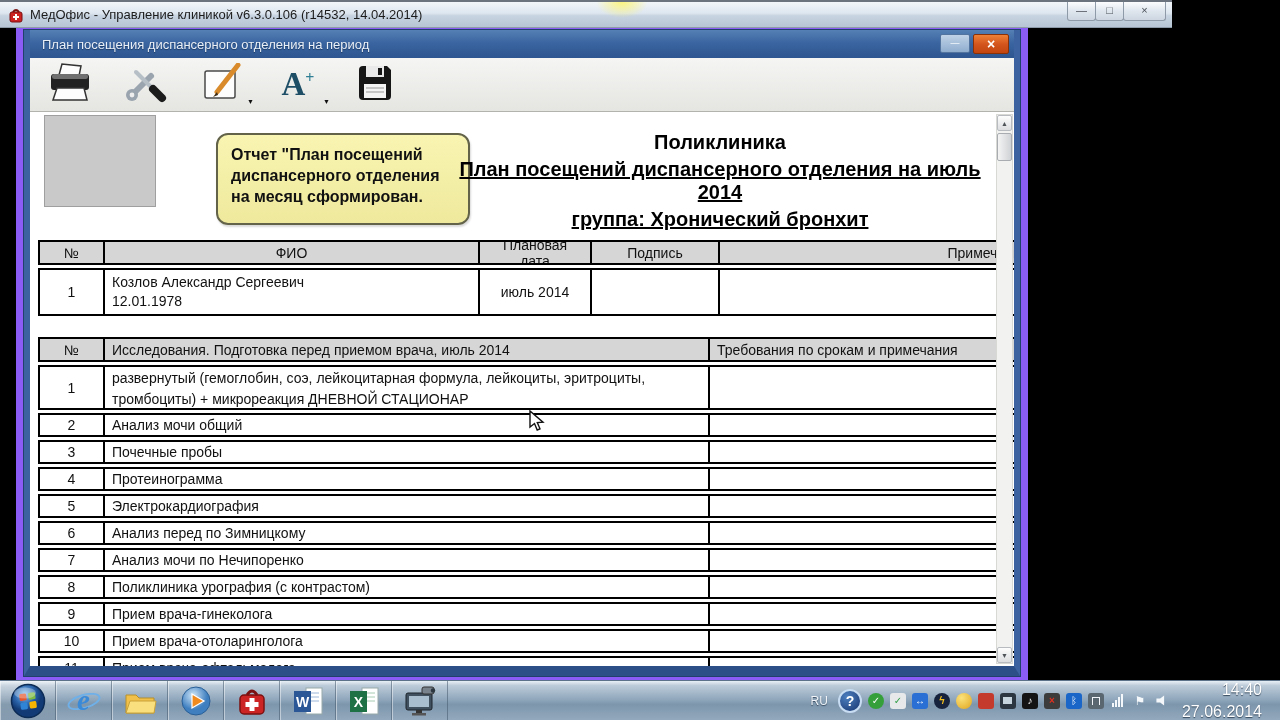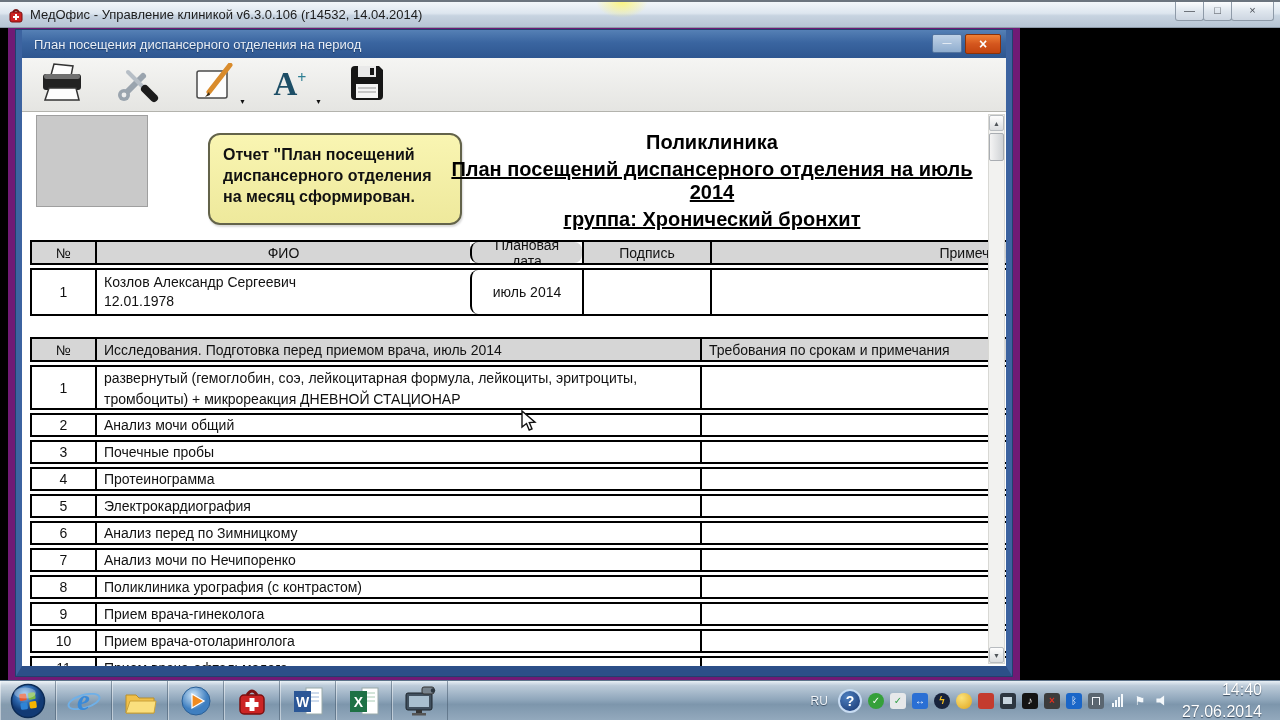--- a/index.html
+++ b/index.html
@@ -1,37 +1,37 @@
 <!DOCTYPE html>
 <html><head>
 <meta charset="utf-8">
 <style>
   * { margin:0; padding:0; box-sizing:border-box; }
   html,body { width:1280px; height:720px; overflow:hidden; background:#000;
               font-family:"Liberation Sans", sans-serif; }
   .screen { position:absolute; left:0; top:0; width:1280px; height:720px; }
 
   
-  .titlebar { position:absolute; left:0; top:0; width:1280px; height:28px;
+  .titlebar { position:absolute; left:0; top:0; width:1172px; height:28px;
     background:linear-gradient(180deg,#f2f6fa 0%,#dde6ef 45%,#c7d3e0 55%,#b7c5d4 100%);
     border-top:2px solid #6b747e; border-bottom:1px solid #8d9aa8;
     display:flex; align-items:center; }
   .app-ico { width:16px; height:16px; margin:0 6px 0 8px; position:relative; }
   .titlebar-text { font-size:13px; color:#1c1c1c; }
   .glow { position:absolute; left:586px; top:0; width:72px; height:26px;
     background:radial-gradient(ellipse 36px 22px at 50% 0%, rgba(252,244,120,.95), rgba(252,244,120,0) 72%); }
   .winbtns { position:absolute; right:6px; top:0; display:flex; }
   .winbtn { width:29px; height:19px; border:1px solid #8e9aa8; border-top:none;
     background:linear-gradient(180deg,#fcfdfe,#dfe6ee 50%,#cdd6e1);
     color:#4a4f57; font-size:11px; line-height:17px; text-align:center;
     border-radius:0 0 3px 3px; margin-left:-1px; }
   .winbtn.close { width:43px; }
 
   
-  .win-body { position:absolute; left:8px; top:28px; width:1012px; height:652px; background:#701a75; }
+  .win-body { position:absolute; left:16px; top:28px; width:1012px; height:652px; background:#8b5cf6; }
   .mdi { position:absolute; left:8px; right:8px; top:2px; bottom:4px;
     border-left:6px solid #3c63a0; border-right:6px solid #3c63a0; border-bottom:10px solid #2c4f88;
     box-shadow:0 0 0 1px #22406c; background:#fff; display:flex; flex-direction:column; }
   .mdi-titlebar { height:28px; flex:0 0 28px;
     background:linear-gradient(180deg,#5580b5 0%,#3a65a0 45%,#2e5690 100%);
     display:flex; align-items:center; padding-left:12px; }
   .mdi-title { color:#e9eff7; font-size:13px; text-shadow:0 1px 1px #1c3a63; }
   .mdi-btns { margin-left:auto; display:flex; gap:3px; padding-right:5px; }
   .mdi-min { width:30px; height:19px; border:1px solid #53749f; border-radius:2px;
     background:linear-gradient(180deg,#c0d2e7,#8fadce); color:#fff; font-size:9px;
@@ -66,21 +66,21 @@
   .tbl { position:absolute; left:8px; width:1220px; }
   .p-tbl { top:128px; } .s-tbl { top:225px; }
   .trow { display:flex; border:2px solid #000; background:#fff; margin-bottom:3px; }
   .tcell { border-left:2px solid #000; padding:1px 7px; font-size:14px; color:#111;
     display:flex; align-items:center; overflow:hidden; }
   .tcell:first-child { border-left:none; }
   .hdr .tcell { background:#d6d6d6; }
   .ctr { justify-content:center; text-align:center; }
   .h25 { height:25px; } .h48 { height:48px; } .h45 { height:45px; } .h24 { height:24px; }
   .c-num  { flex:0 0 63px; }
-  .c-fio  { flex:0 0 375px; } .c-date { flex:0 0 112px;border-radius:8px; }
+  .c-fio  { flex:0 0 375px; } .c-date { flex:0 0 112px; }
   .c-sign { flex:0 0 128px; } .c-note { flex:1 1 auto; }
   .c2-study { flex:0 0 605px; } .c2-req { flex:0 0 327px; }
   .c2-done  { flex:0 0 170px; } .c2-extra { flex:1 1 auto; }
   .fio-cell { flex-direction:column; align-items:flex-start; justify-content:center; line-height:1.35; }
   .wrap2 { display:block; line-height:1.45; padding-top:2px; }
 
   
   .vscroll { position:absolute; right:1px; top:2px; bottom:2px; width:17px;
     background:#f2f2f0; border:1px solid #d8d8d4; }
   .sb-btn { position:absolute; left:0; width:15px; height:16px; text-align:center;

